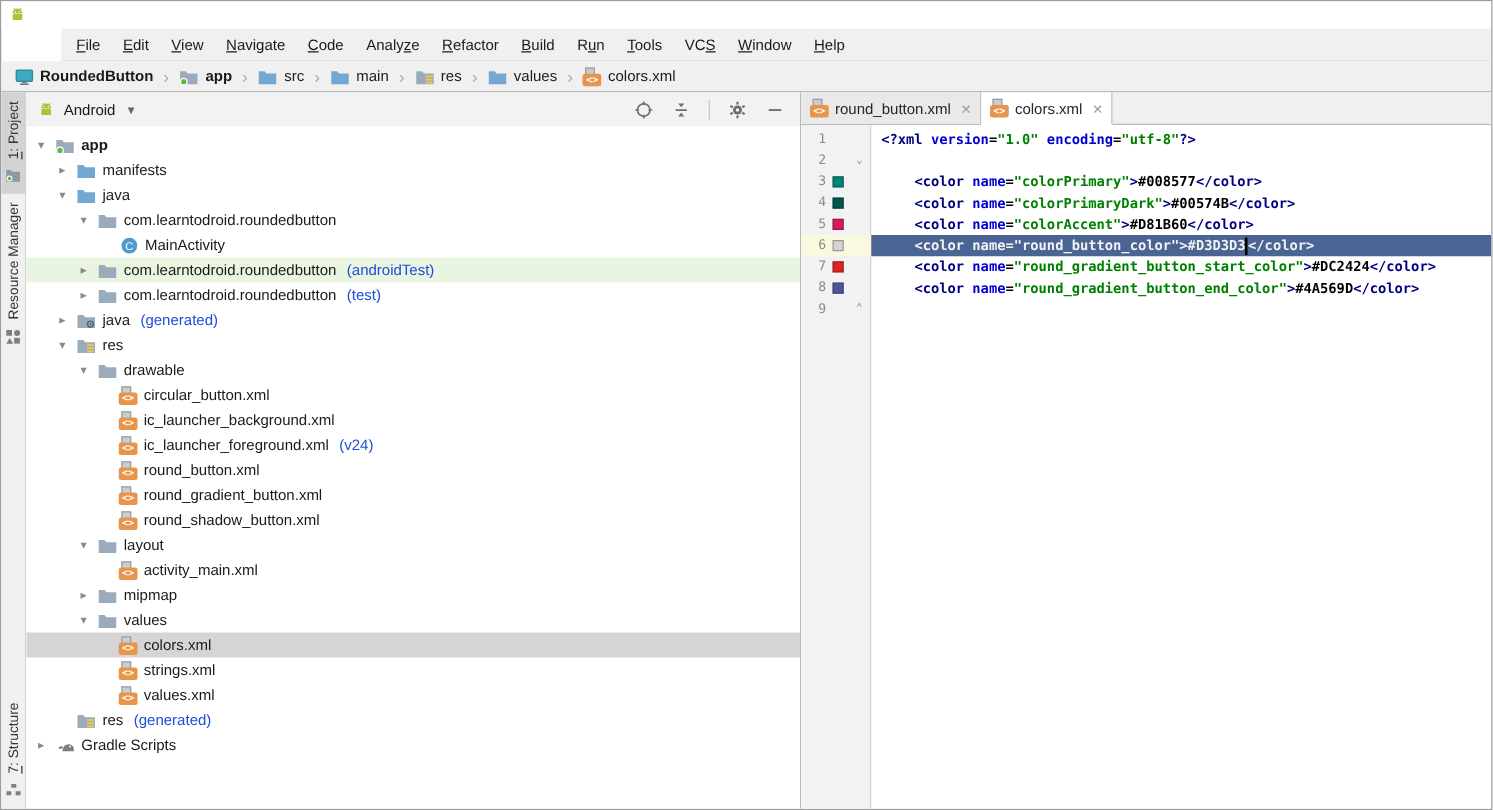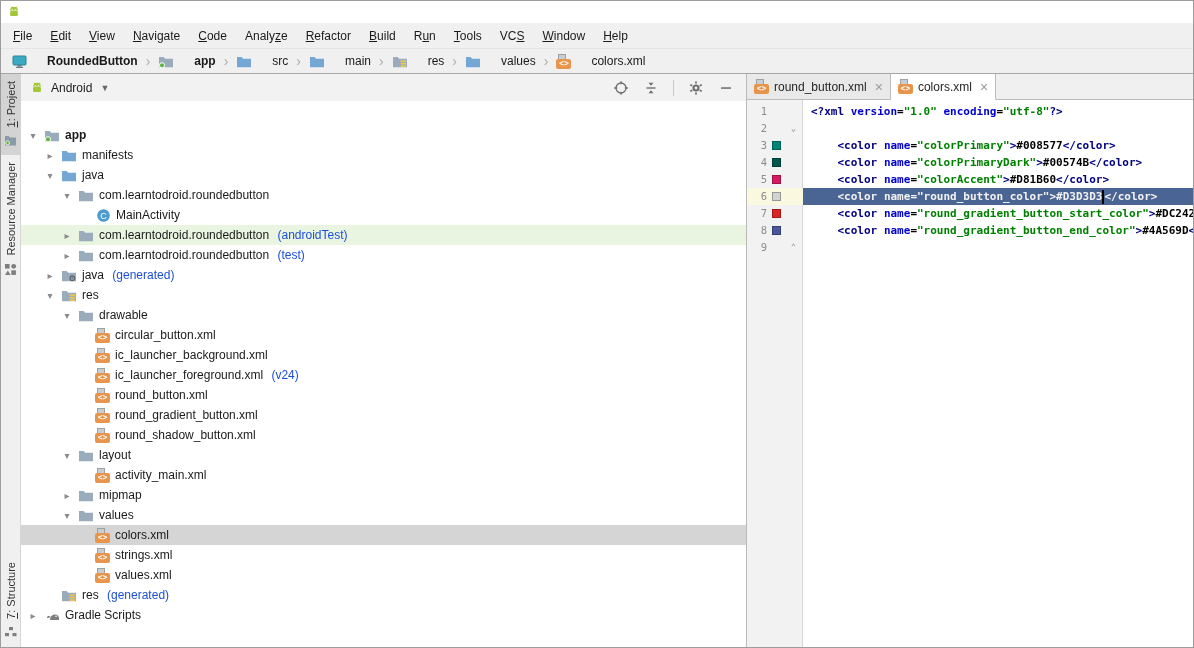--- a/index.html
+++ b/index.html
@@ -4,42 +4,42 @@
 <style>
   * { box-sizing: border-box; }
   body { margin:0; font-family:"Liberation Sans", sans-serif; }
   .app { width:1194px; height:648px; background:#fff; overflow:hidden; position:relative;
          font-size:12px; color:#1a1a1a; border:1px solid #9c9c9c; }
 
   
   .titlebar { height:22px; background:#ffffff; display:flex; align-items:center; padding-left:5px; gap:6px; }
   .title-text { font-size:12px; color:#000; white-space:nowrap; }
   .menubar { height:26px; background:#f0f0f0; display:flex; align-items:flex-start; padding-left:3px;
-             border-bottom:1px solid #e4e4e4; }
+             border-bottom:1px solid #e4e4e4;margin-left:48px; }
   .menu-item { padding:0 9px; height:100%; display:flex; align-items:center; cursor:default; }
   .breadcrumbs { height:25px; background:#f0f0f0; display:flex; align-items:center; padding-left:8px;
                  border-bottom:1px solid #a6a6a6; white-space:nowrap; }
-  .crumb { display:inline-flex; align-items:center; gap:20px; padding:0 2px;justify-content:space-between; }
+  .crumb { display:inline-flex; align-items:center; gap:5px; padding:0 2px;justify-content:space-between; }
   .crumb.b .crumb-label { font-weight:bold; }
   .crumb-sep { color:#ababab; margin:0 6px; font-size:14px; line-height:1; }
 
   
   .main { display:flex; height:573px; }
 
   
   .toolstrip { width:20px; background:#f0f0f0; border-right:1px solid #d6d6d6;
                display:flex; flex-direction:column; justify-content:space-between; }
   .ts-group { display:flex; flex-direction:column; align-items:center; }
   .vtab { display:flex; flex-direction:column; align-items:center; gap:5px; padding:7px 0; width:20px; cursor:default; }
   .vtab.active { background:#d3d3d3; }
   .vtab-label { writing-mode:vertical-rl; transform:rotate(180deg); font-size:11px; color:#333; }
 
   
-  .project-panel { width:726px; background:#fff; border-right:1px solid #b9b9b9;
-                   display:flex; flex-direction:column;gap:19px; }
+  .project-panel { width:620px; background:#fff; border-right:1px solid #b9b9b9;
+                   display:flex; flex-direction:column; }
   .panel-header { height:27px; background:#f2f2f2; display:flex; align-items:center; padding:0 8px; gap:6px; flex:none; }
   .ph-caret { color:#666; font-size:9px; margin-left:2px; }
   .ph-spacer { flex:1; }
   .ph-icon { width:24px; height:22px; display:flex; align-items:center; justify-content:center; cursor:default; }
   .ph-sep { width:1px; height:16px; background:#c9c9c9; margin:0 4px; }
 
   .project-tree { flex:1; overflow:hidden; padding-top:5px; }
   .tree-row { height:20px; display:flex; align-items:center; gap:5px; white-space:nowrap; cursor:default; }
   .tree-row.sel { background:#d5d5d5; }
   .tree-row.hl { background:#e9f5e1; }

